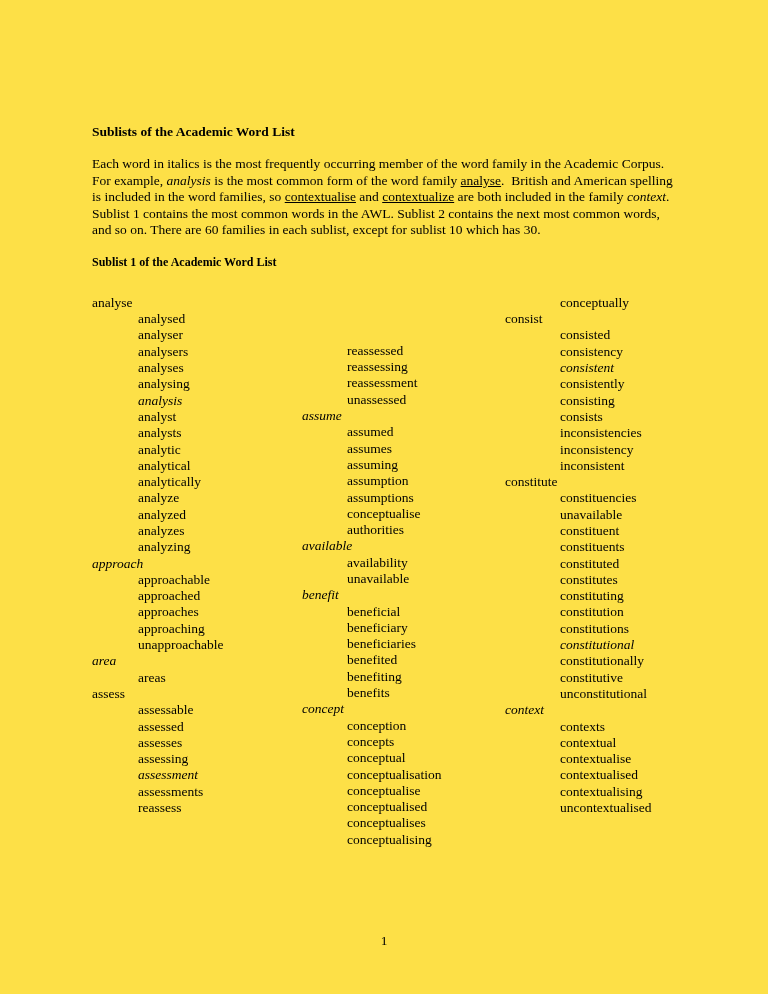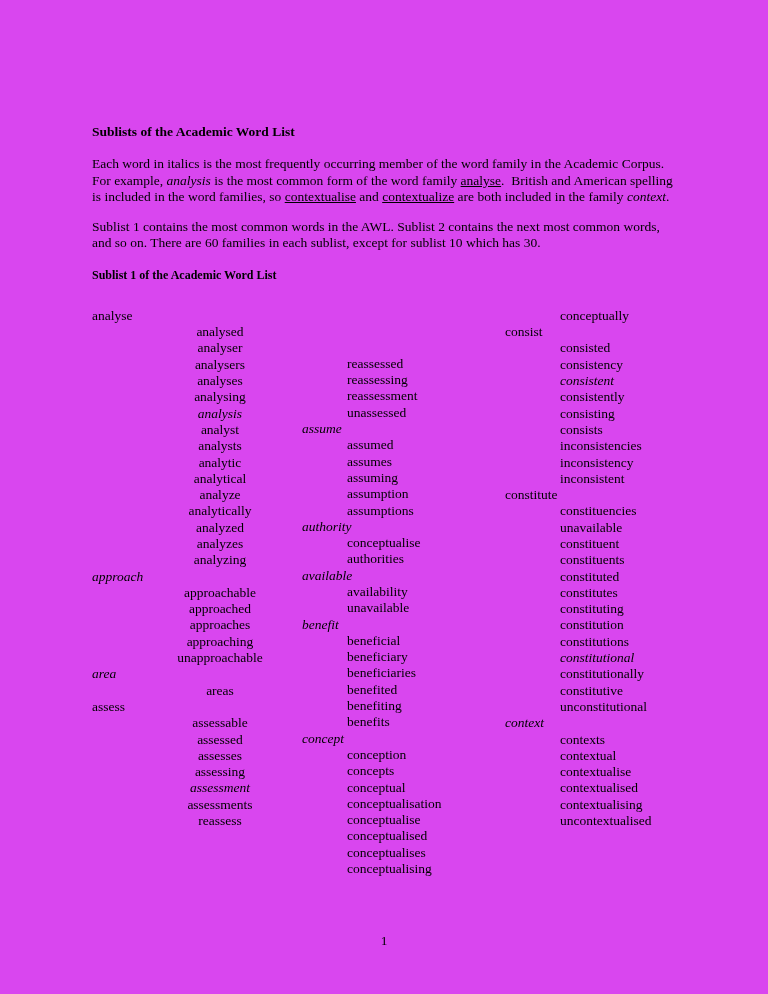--- a/index.html
+++ b/index.html
@@ -3,40 +3,40 @@
 <meta charset="utf-8">
 <title>Sublists of the Academic Word List</title>
 <style>
   * { margin: 0; padding: 0; box-sizing: border-box; }
   html, body { background: #ffffff; }
   .page {
     position: relative;
     width: 768px;
     height: 994px;
     margin: 0 auto;
-    background: #d946ef;
+    background: #fde047;
     color: #000000;
     font-family: "Liberation Serif", serif;
     font-size: 13.5px;
     line-height: 16.4px;
     overflow: hidden;
   }
   .content { padding: 124px 92px 0 92px; }
   .title { font-size: 13.5px; font-weight: 700; margin-bottom: 16px; }
-  .intro { margin-bottom: 13px; white-space: pre-wrap; }
+  .intro { margin-bottom: 0; white-space: pre-wrap; }
   .desc { margin-bottom: 16px; }
   .subhead { font-size: 12px; font-weight: 700; margin-bottom: 24px; }
   .ul { text-decoration: underline; }
   .it { font-style: italic; }
   .wordlist { display: flex; }
   .col { line-height: 16.3px; }
   .col:nth-child(1) { width: 210px; }
   .col:nth-child(2) { width: 203px; margin-top: 48px; }
   .col:nth-child(3) { flex: 1; }
-  .col:nth-child(1) .indent { padding-left: 46px; text-align: center; }
+  .col:nth-child(1) .indent { padding-left: 46px; }
   .col:nth-child(2) .indent { padding-left: 45px; }
   .col:nth-child(3) .indent { padding-left: 55px; }
   .entry { white-space: nowrap; }
   .pagenum {
     position: absolute;
     top: 933px;
     left: 0;
     width: 100%;
     text-align: center;
   }
@@ -61,22 +61,22 @@
           <div class="entry indent">analysed</div>
           <div class="entry indent">analyser</div>
           <div class="entry indent">analysers</div>
           <div class="entry indent">analyses</div>
           <div class="entry indent">analysing</div>
           <div class="entry indent it">analysis</div>
           <div class="entry indent">analyst</div>
           <div class="entry indent">analysts</div>
           <div class="entry indent">analytic</div>
           <div class="entry indent">analytical</div>
+          <div class="entry indent">analytically</div>
           <div class="entry indent">analyze</div>
-          <div class="entry indent">analytically</div>
           <div class="entry indent">analyzed</div>
           <div class="entry indent">analyzes</div>
           <div class="entry indent">analyzing</div>
           <div class="entry it">approach</div>
           <div class="entry indent">approachable</div>
           <div class="entry indent">approached</div>
           <div class="entry indent">approaches</div>
           <div class="entry indent">approaching</div>
           <div class="entry indent">unapproachable</div>
           <div class="entry it">area</div>
@@ -94,21 +94,20 @@
           <div class="entry indent">reassessed</div>
           <div class="entry indent">reassessing</div>
           <div class="entry indent">reassessment</div>
           <div class="entry indent">unassessed</div>
           <div class="entry it">assume</div>
           <div class="entry indent">assumed</div>
           <div class="entry indent">assumes</div>
           <div class="entry indent">assuming</div>
           <div class="entry indent">assumption</div>
           <div class="entry indent">assumptions</div>
-          <div class="entry it">authority</div>
           <div class="entry indent">conceptualise</div>
           <div class="entry indent">authorities</div>
           <div class="entry it">available</div>
           <div class="entry indent">availability</div>
           <div class="entry indent">unavailable</div>
           <div class="entry it">benefit</div>
           <div class="entry indent">beneficial</div>
           <div class="entry indent">beneficiary</div>
           <div class="entry indent">beneficiaries</div>
           <div class="entry indent">benefited</div>

